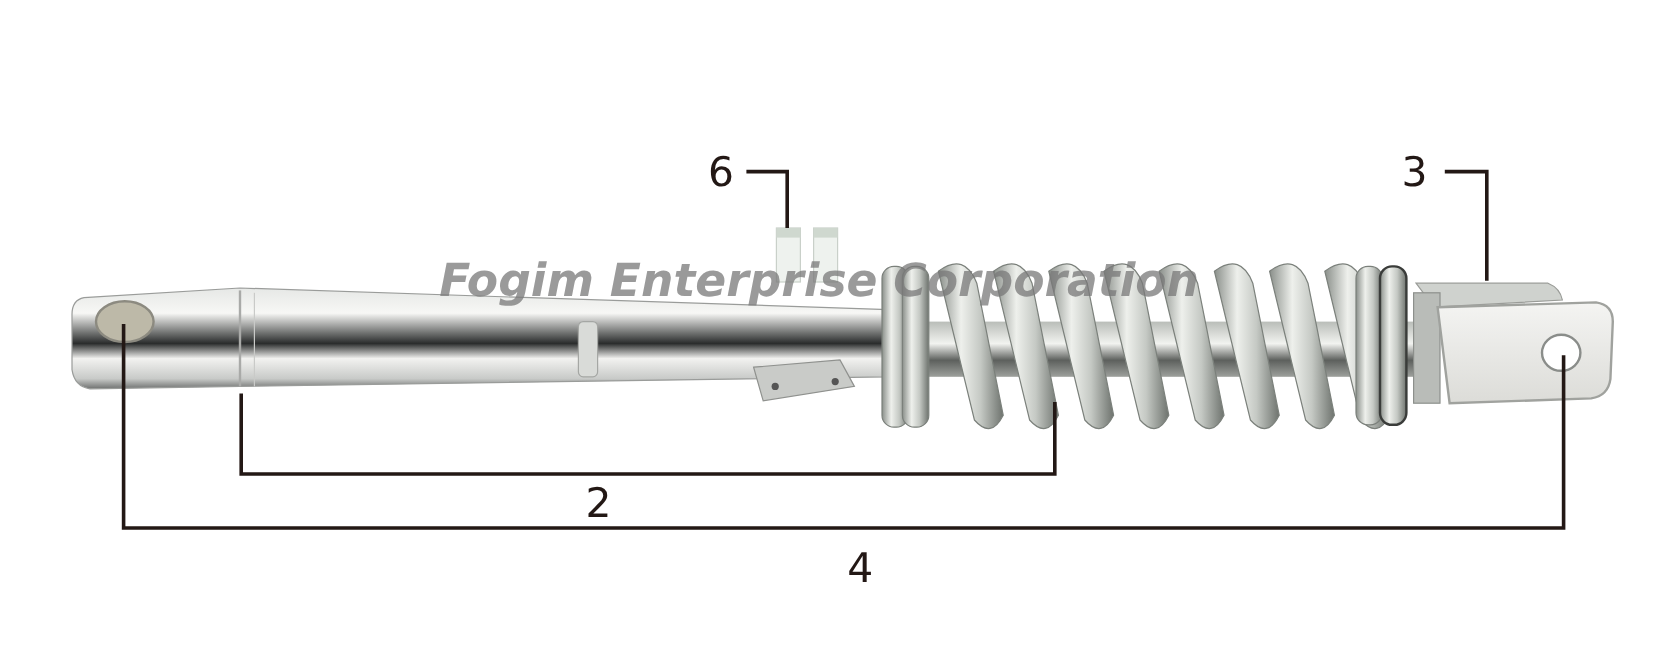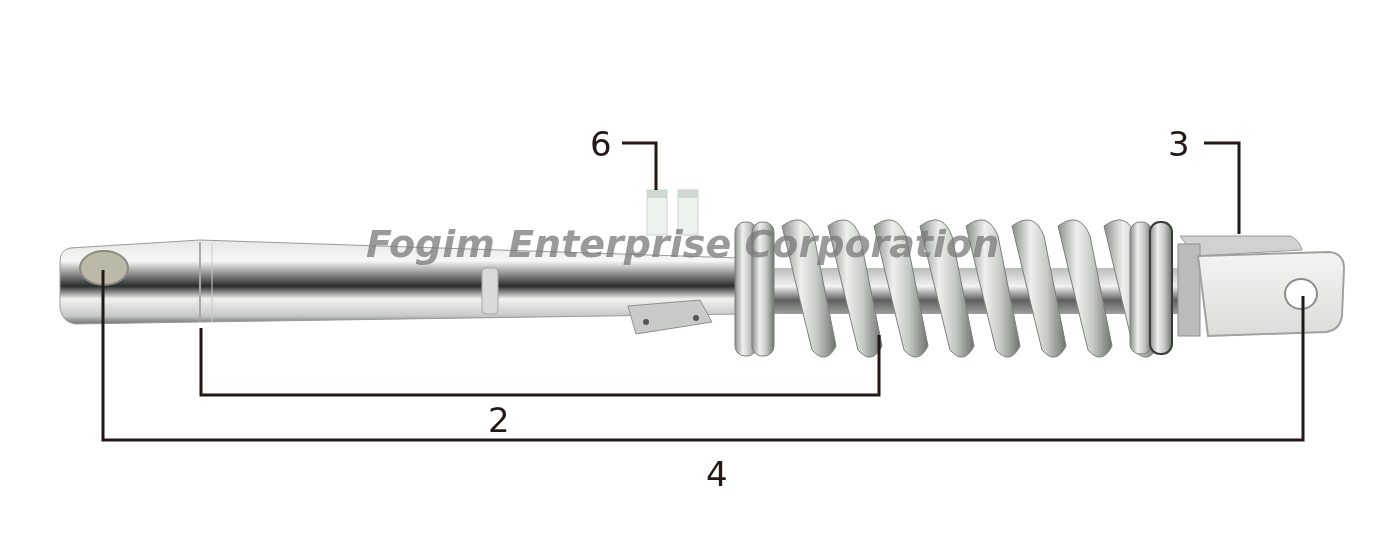--- a/index.html
+++ b/index.html
@@ -1,19 +1,19 @@
 <!DOCTYPE html>
 <html><head>
 <meta charset="utf-8">
 <style>
   html,body{margin:0;padding:0;background:#ffffff;}
   body{width:1392px;height:559px;position:relative;overflow:hidden;font-family:"DejaVu Sans",sans-serif;}
   .stage{position:absolute;left:0;top:0;width:1392px;height:559px;}
   .callout-label{position:absolute;font-family:"DejaVu Sans",sans-serif;font-size:34px;color:#231815;line-height:1;}
-  .watermark{position:absolute;left:366px;top:222px;font-family:"DejaVu Sans",sans-serif;font-weight:bold;font-style:italic;font-size:38px;color:rgba(120,120,120,0.75);letter-spacing:0px;white-space:nowrap;}
+  .watermark{position:absolute;left:366px;top:212px;font-family:"DejaVu Sans",sans-serif;font-weight:bold;font-style:italic;font-size:38px;color:rgba(120,120,120,0.75);letter-spacing:0px;white-space:nowrap;}
 </style>
 </head>
 <body>
 
 <div class="stage">
   <svg width="1392" height="559" viewBox="0 0 1392 559">
     <defs>
       <linearGradient id="chrome" x1="0" y1="0" x2="0" y2="1">
         <stop offset="0" stop-color="#e6e8e6"></stop>
         <stop offset="0.25" stop-color="#f7f7f5"></stop>

